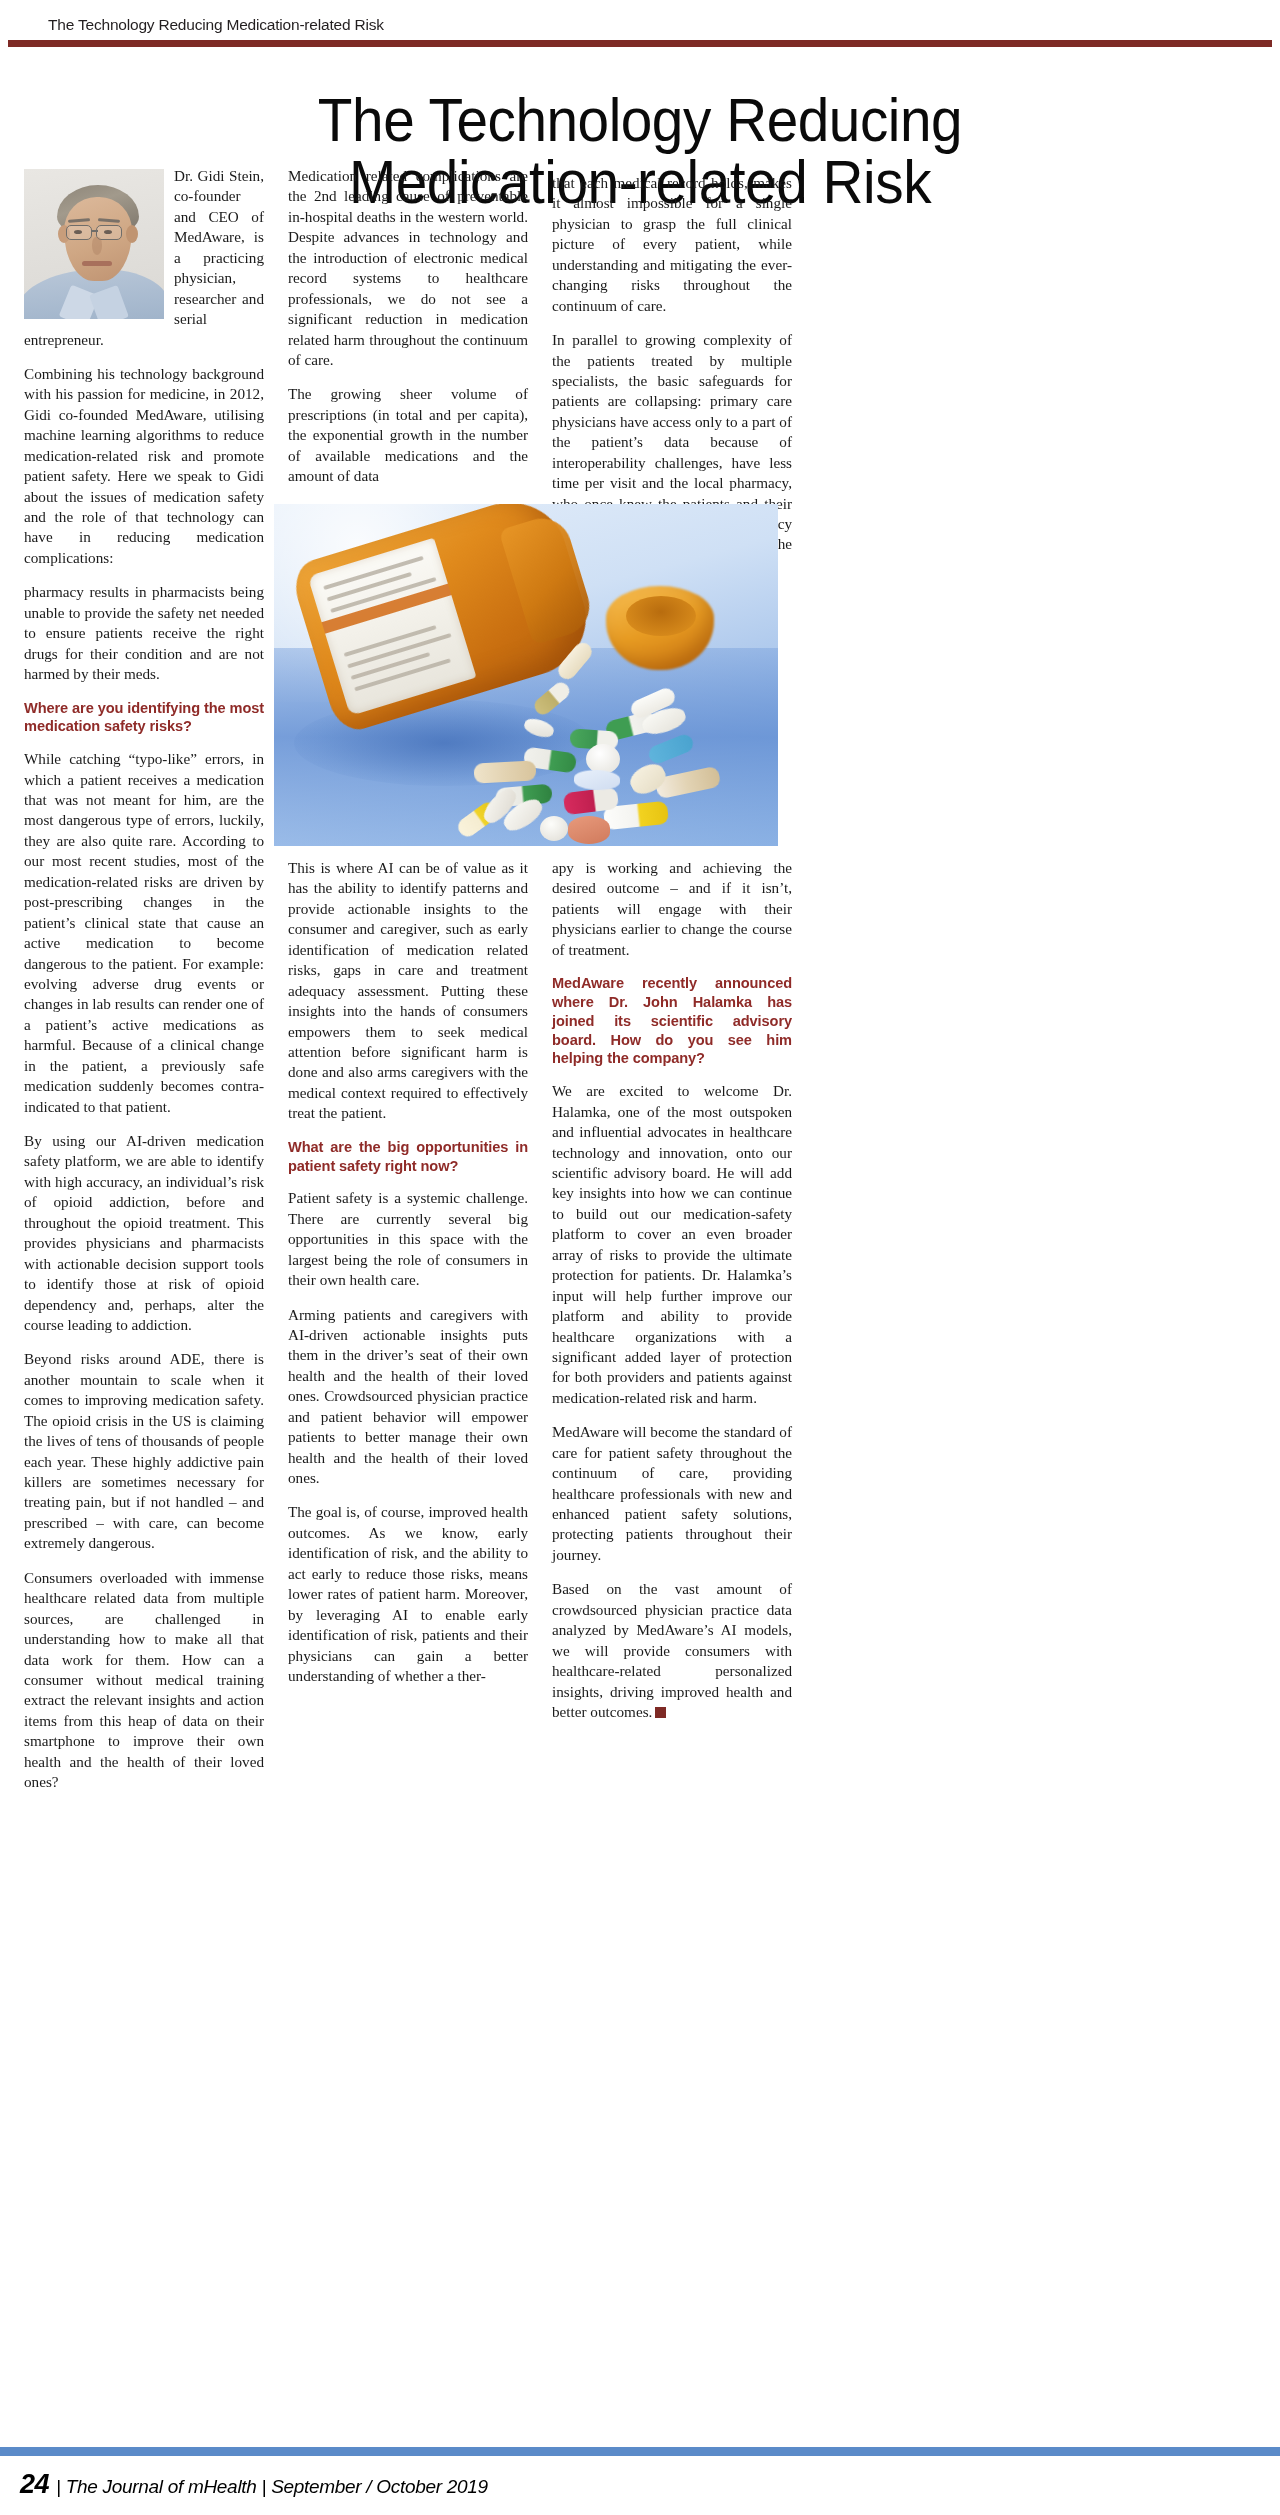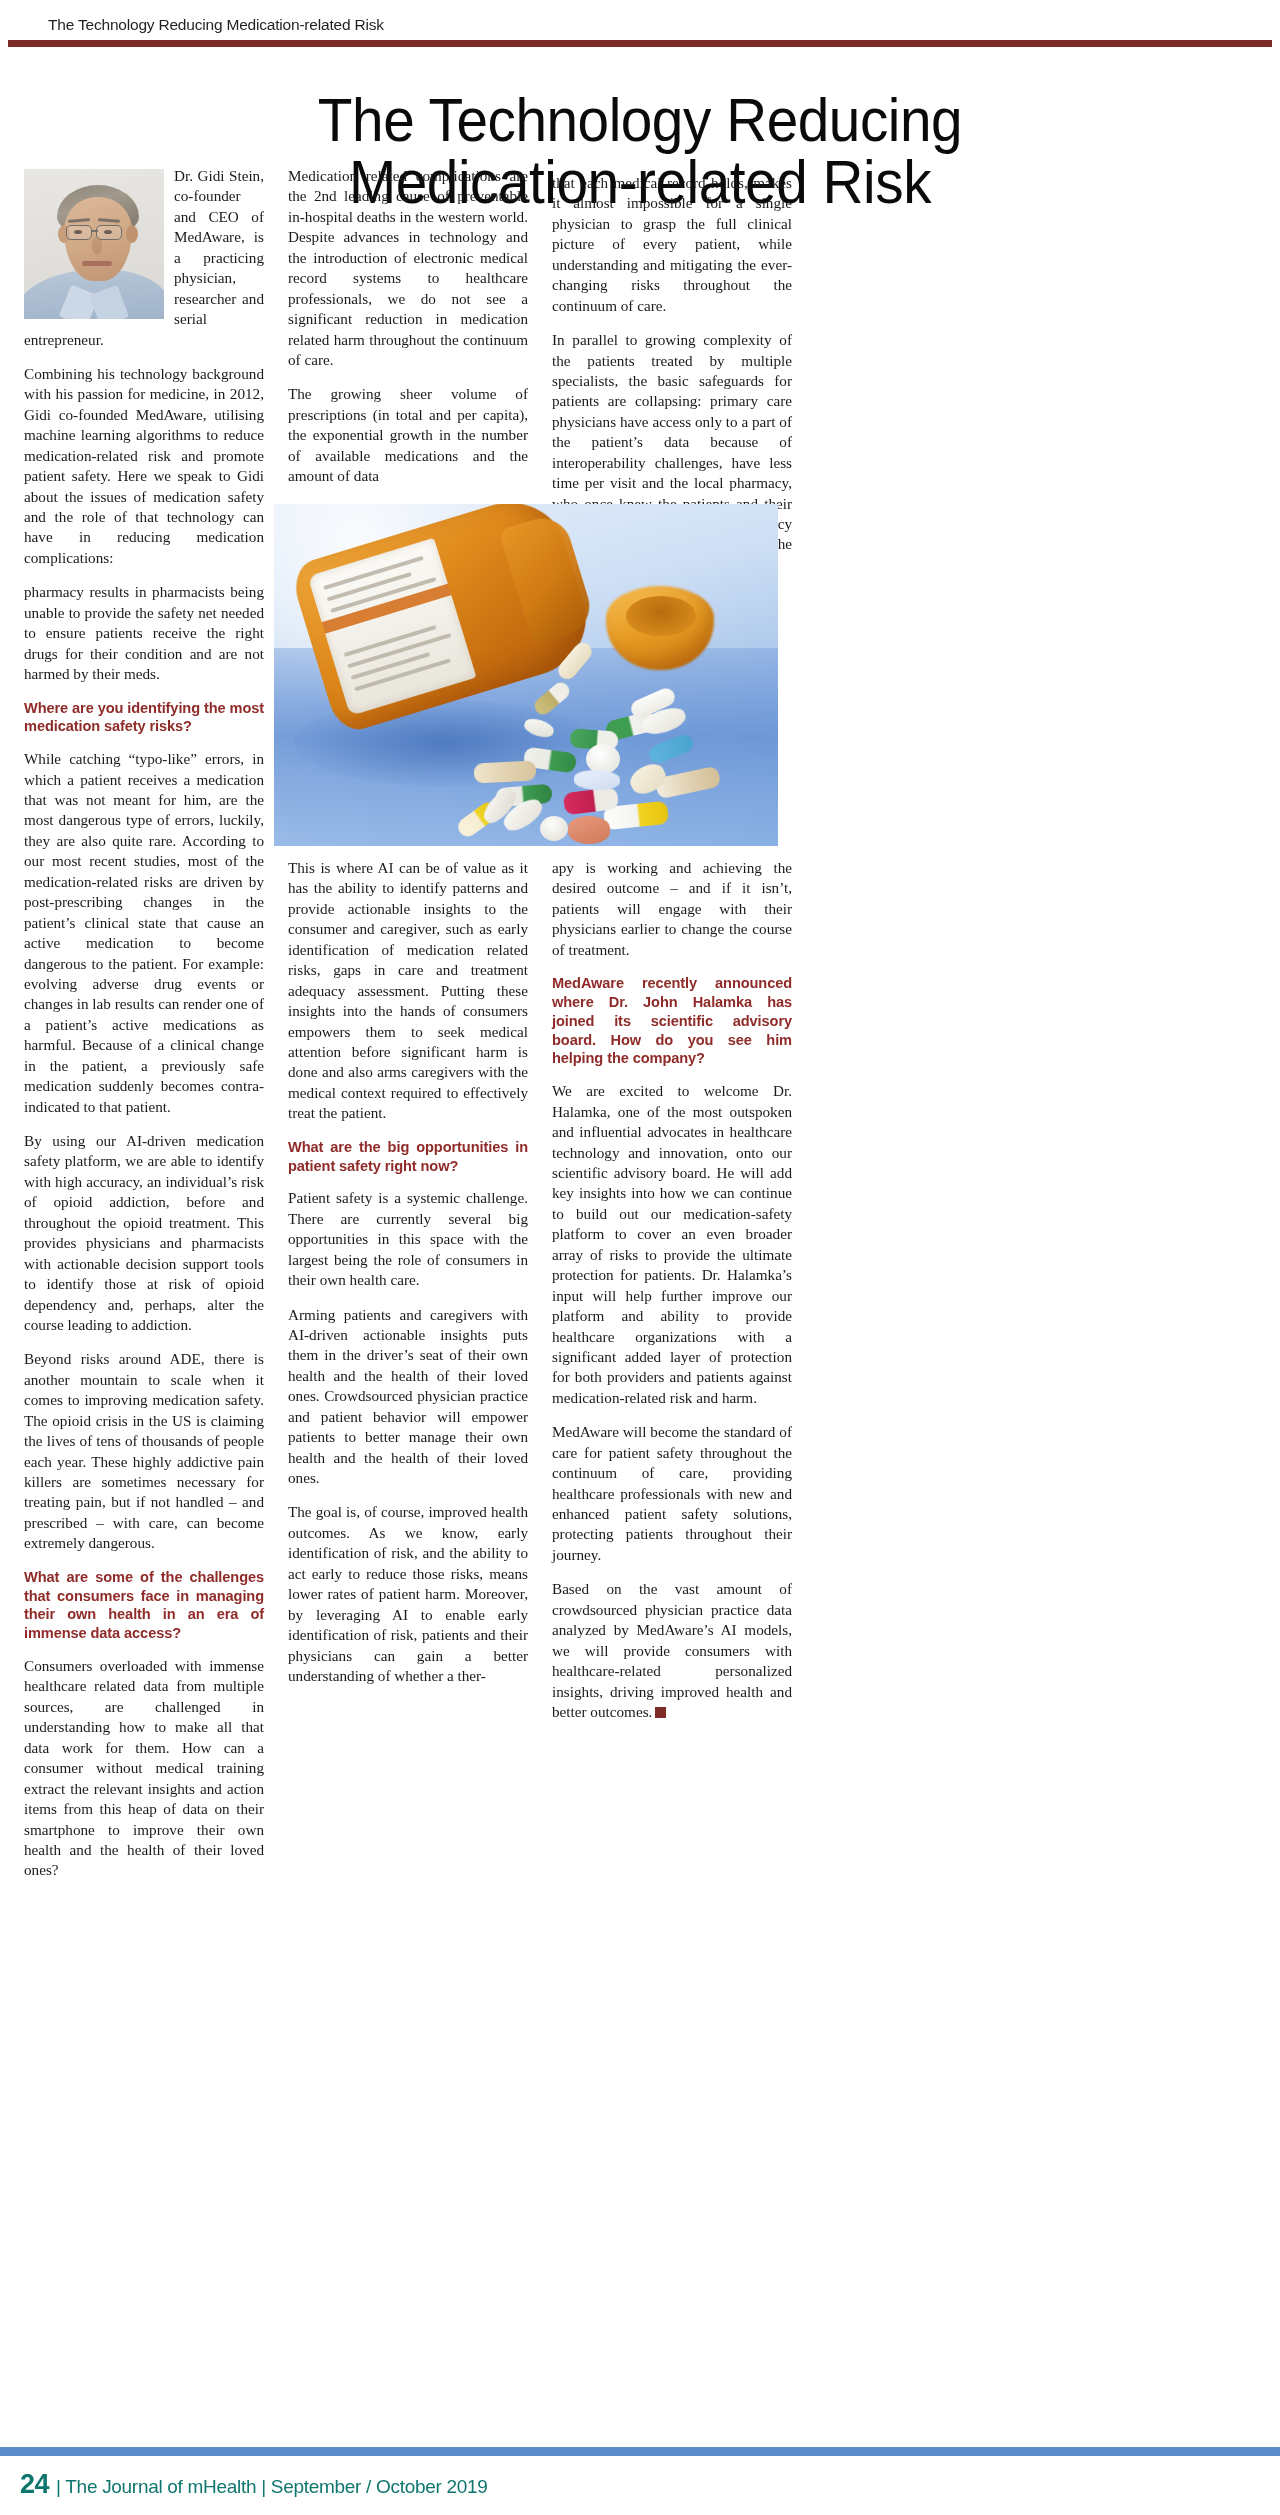--- a/index.html
+++ b/index.html
@@ -199,23 +199,24 @@
   }
 
   
   #footer-rule {
     position:absolute; left:0; top:2447px; width:1280px; height:9px;
     background:#5b8bc9;
   }
   #footer {
     position:absolute; left:20px; top:2462px; width:1240px; height:44px;
     font-family:"Liberation Sans", sans-serif;
-    color:#0f766e;
+    color:#000000;
     line-height:44px;
     white-space:nowrap;
+    font-style:italic;
   }
   #footer .pagenum { font-size:27px; font-weight:bold; letter-spacing:-0.5px; }
   #footer .ftxt { font-size:19px; letter-spacing:-0.3px; margin-left:7px; }
 </style>
 </head>
 <body>
 
 <div id="running-header">The Technology Reducing Medication-related Risk</div>
 <div id="header-rule"></div>
 
@@ -247,21 +248,20 @@
     <div class="mouth"></div>
   </div>
 
   <p class="para">Dr. Gidi Stein, co-founder and CEO of MedAware, is a practicing physician, researcher and serial entrepreneur.</p>
   <p class="para">Combining his technology background with his passion for medicine, in 2012, Gidi co-founded MedAware, utilising machine learning algorithms to reduce medication-related risk and promote patient safety. Here we speak to Gidi about the issues of medication safety and the role of that technology can have in reducing medication complications:</p>
   <p class="para">pharmacy results in pharmacists being unable to provide the safety net needed to ensure patients receive the right drugs for their condition and are not harmed by their meds.</p>
   <p class="qhead last-ragged">Where are you identifying the most medication safety risks?</p>
   <p class="para">While catching “typo-like” errors, in which a patient receives a medication that was not meant for him, are the most dangerous type of errors, luckily, they are also quite rare. According to our most recent studies, most of the medication-related risks are driven by post-prescribing changes in the patient’s clinical state that cause an active medication to become dangerous to the patient. For example: evolving adverse drug events or changes in lab results can render one of a patient’s active medications as harmful. Because of a clinical change in the patient, a previously safe medication suddenly becomes contra-indicated to that patient.</p>
   <p class="para">By using our AI-driven medication safety platform, we are able to identify with high accuracy, an individual’s risk of opioid addiction, before and throughout the opioid treatment. This provides physicians and pharmacists with actionable decision support tools to identify those at risk of opioid dependency and, perhaps, alter the course leading to addiction.</p>
   <p class="para">Beyond risks around ADE, there is another mountain to scale when it comes to improving medication safety. The opioid crisis in the US is claiming the lives of tens of thousands of people each year. These highly addictive pain killers are sometimes necessary for treating pain, but if not handled – and prescribed – with care, can become extremely dangerous.</p>
-  <p class="qhead last-ragged">What are some of the challenges that consumers face in managing their own health in an era of immense data access?</p>
   <p class="para">Consumers overloaded with immense healthcare related data from multiple sources, are challenged in understanding how to make all that data work for them. How can a consumer without medical training extract the relevant insights and action items from this heap of data on their smartphone to improve their own health and the health of their loved ones?</p>
 </div>
 
 <div class="col" id="col-2" style="top:166px; height:330px;">
   <p class="para">Medication related complications are the 2nd leading cause of preventable in-hospital deaths in the western world. Despite advances in technology and the introduction of electronic medical record systems to healthcare professionals, we do not see a significant reduction in medication related harm throughout the continuum of care.</p>
   <p class="para">The growing sheer volume of prescriptions (in total and per capita), the exponential growth in the number of available medications and the amount of data</p>
 </div>
 
 <div class="col" id="col-3" style="top:173px; height:330px;">
   <p class="para">that each medical record holds, makes it almost impossible for a single physician to grasp the full clinical picture of every patient, while understanding and mitigating the ever-changing risks throughout the continuum of care.</p>

